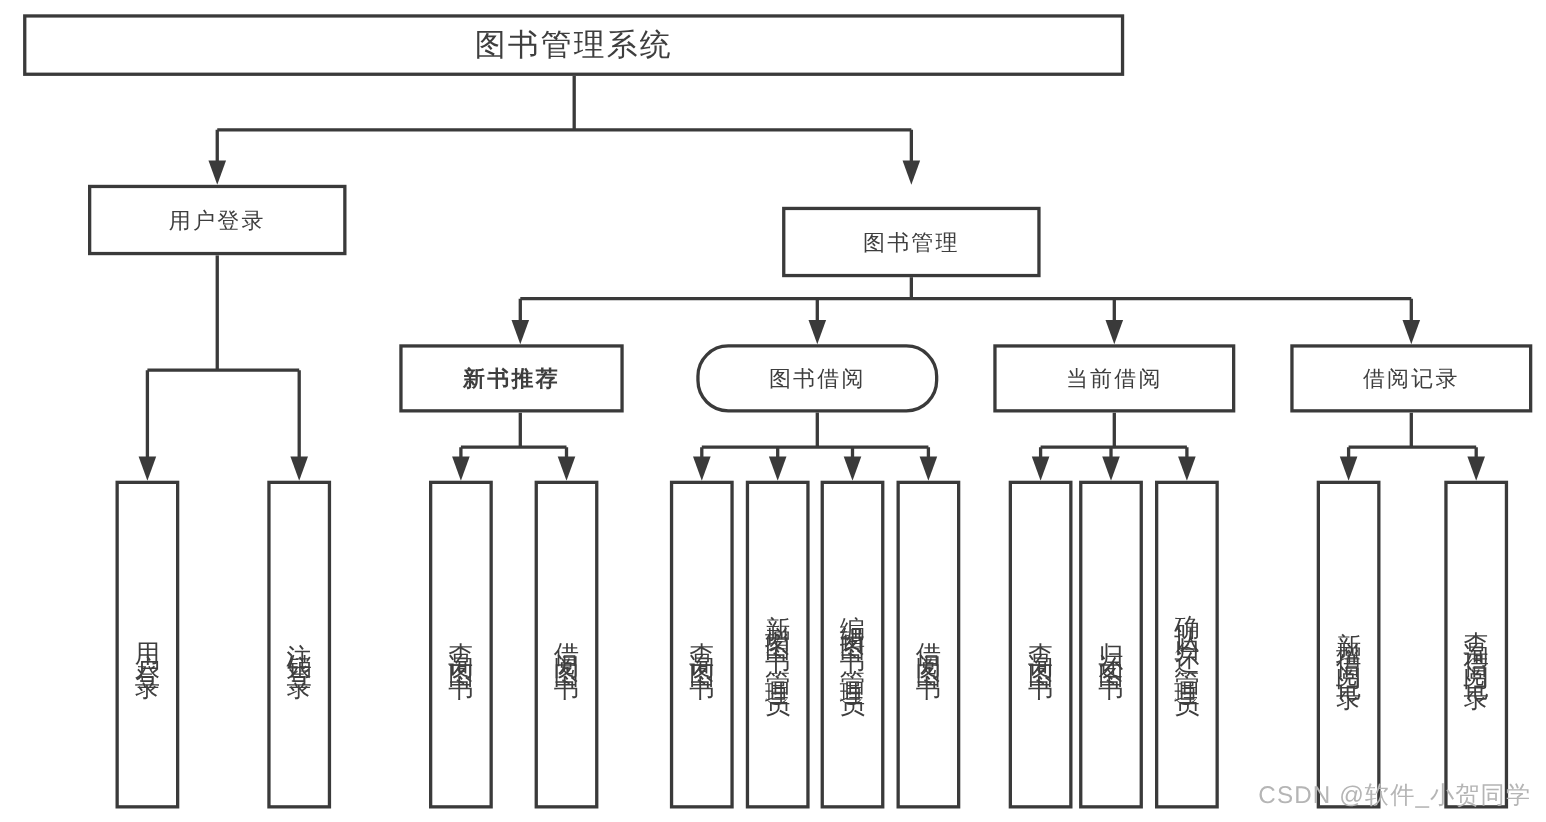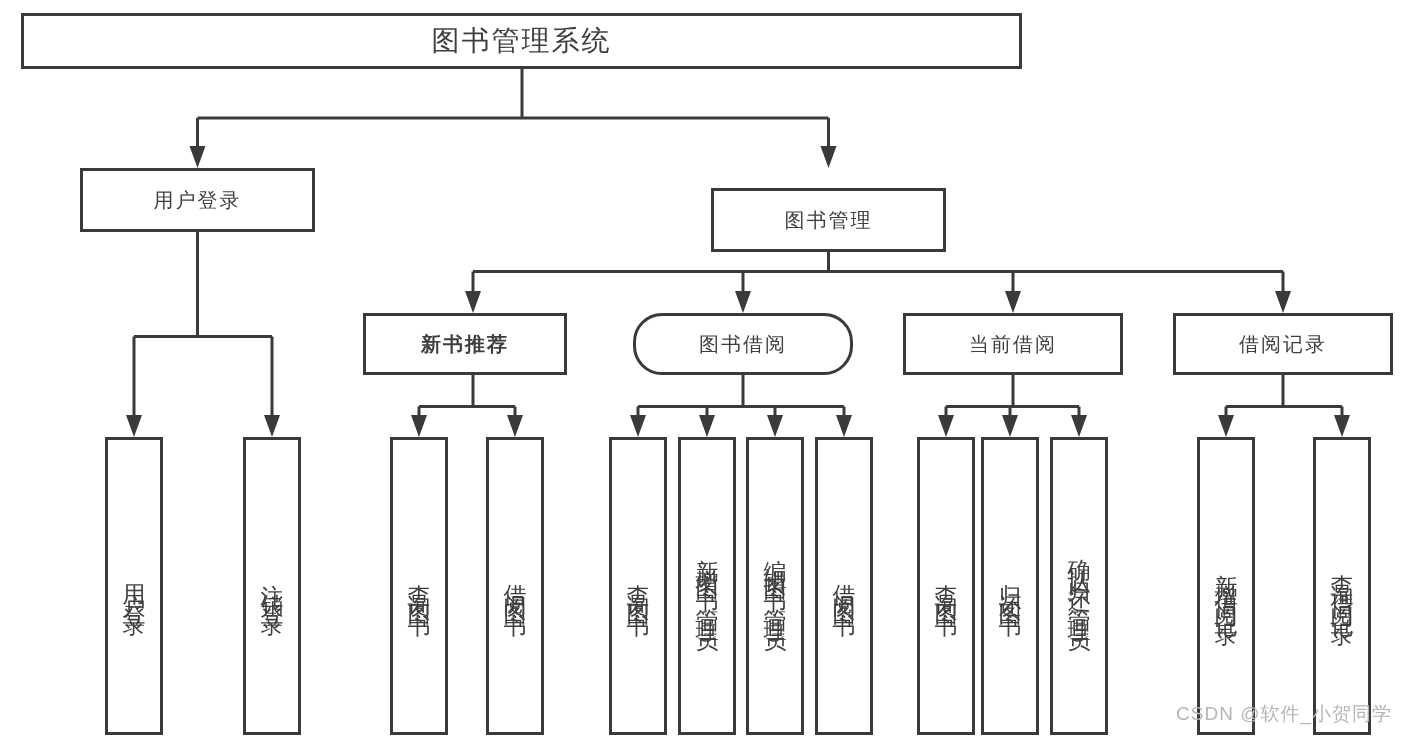--- a/index.html
+++ b/index.html
@@ -51,22 +51,22 @@
   .vbox .vlbl{
     writing-mode:vertical-rl;
     font-size:23px;
     letter-spacing:10px;
     line-height:1;
     white-space:nowrap;
   }
   .watermark{
     position:absolute;
     right:13px;
-    bottom:20px;
-    font-size:19px;
+    bottom:9px;
+    font-size:22px;
     color:var(--watermark);
     letter-spacing:1px;
     z-index:5;
     white-space:nowrap;
   }
 </style>
 </head>
 <body>
 
 <div class="canvas">

